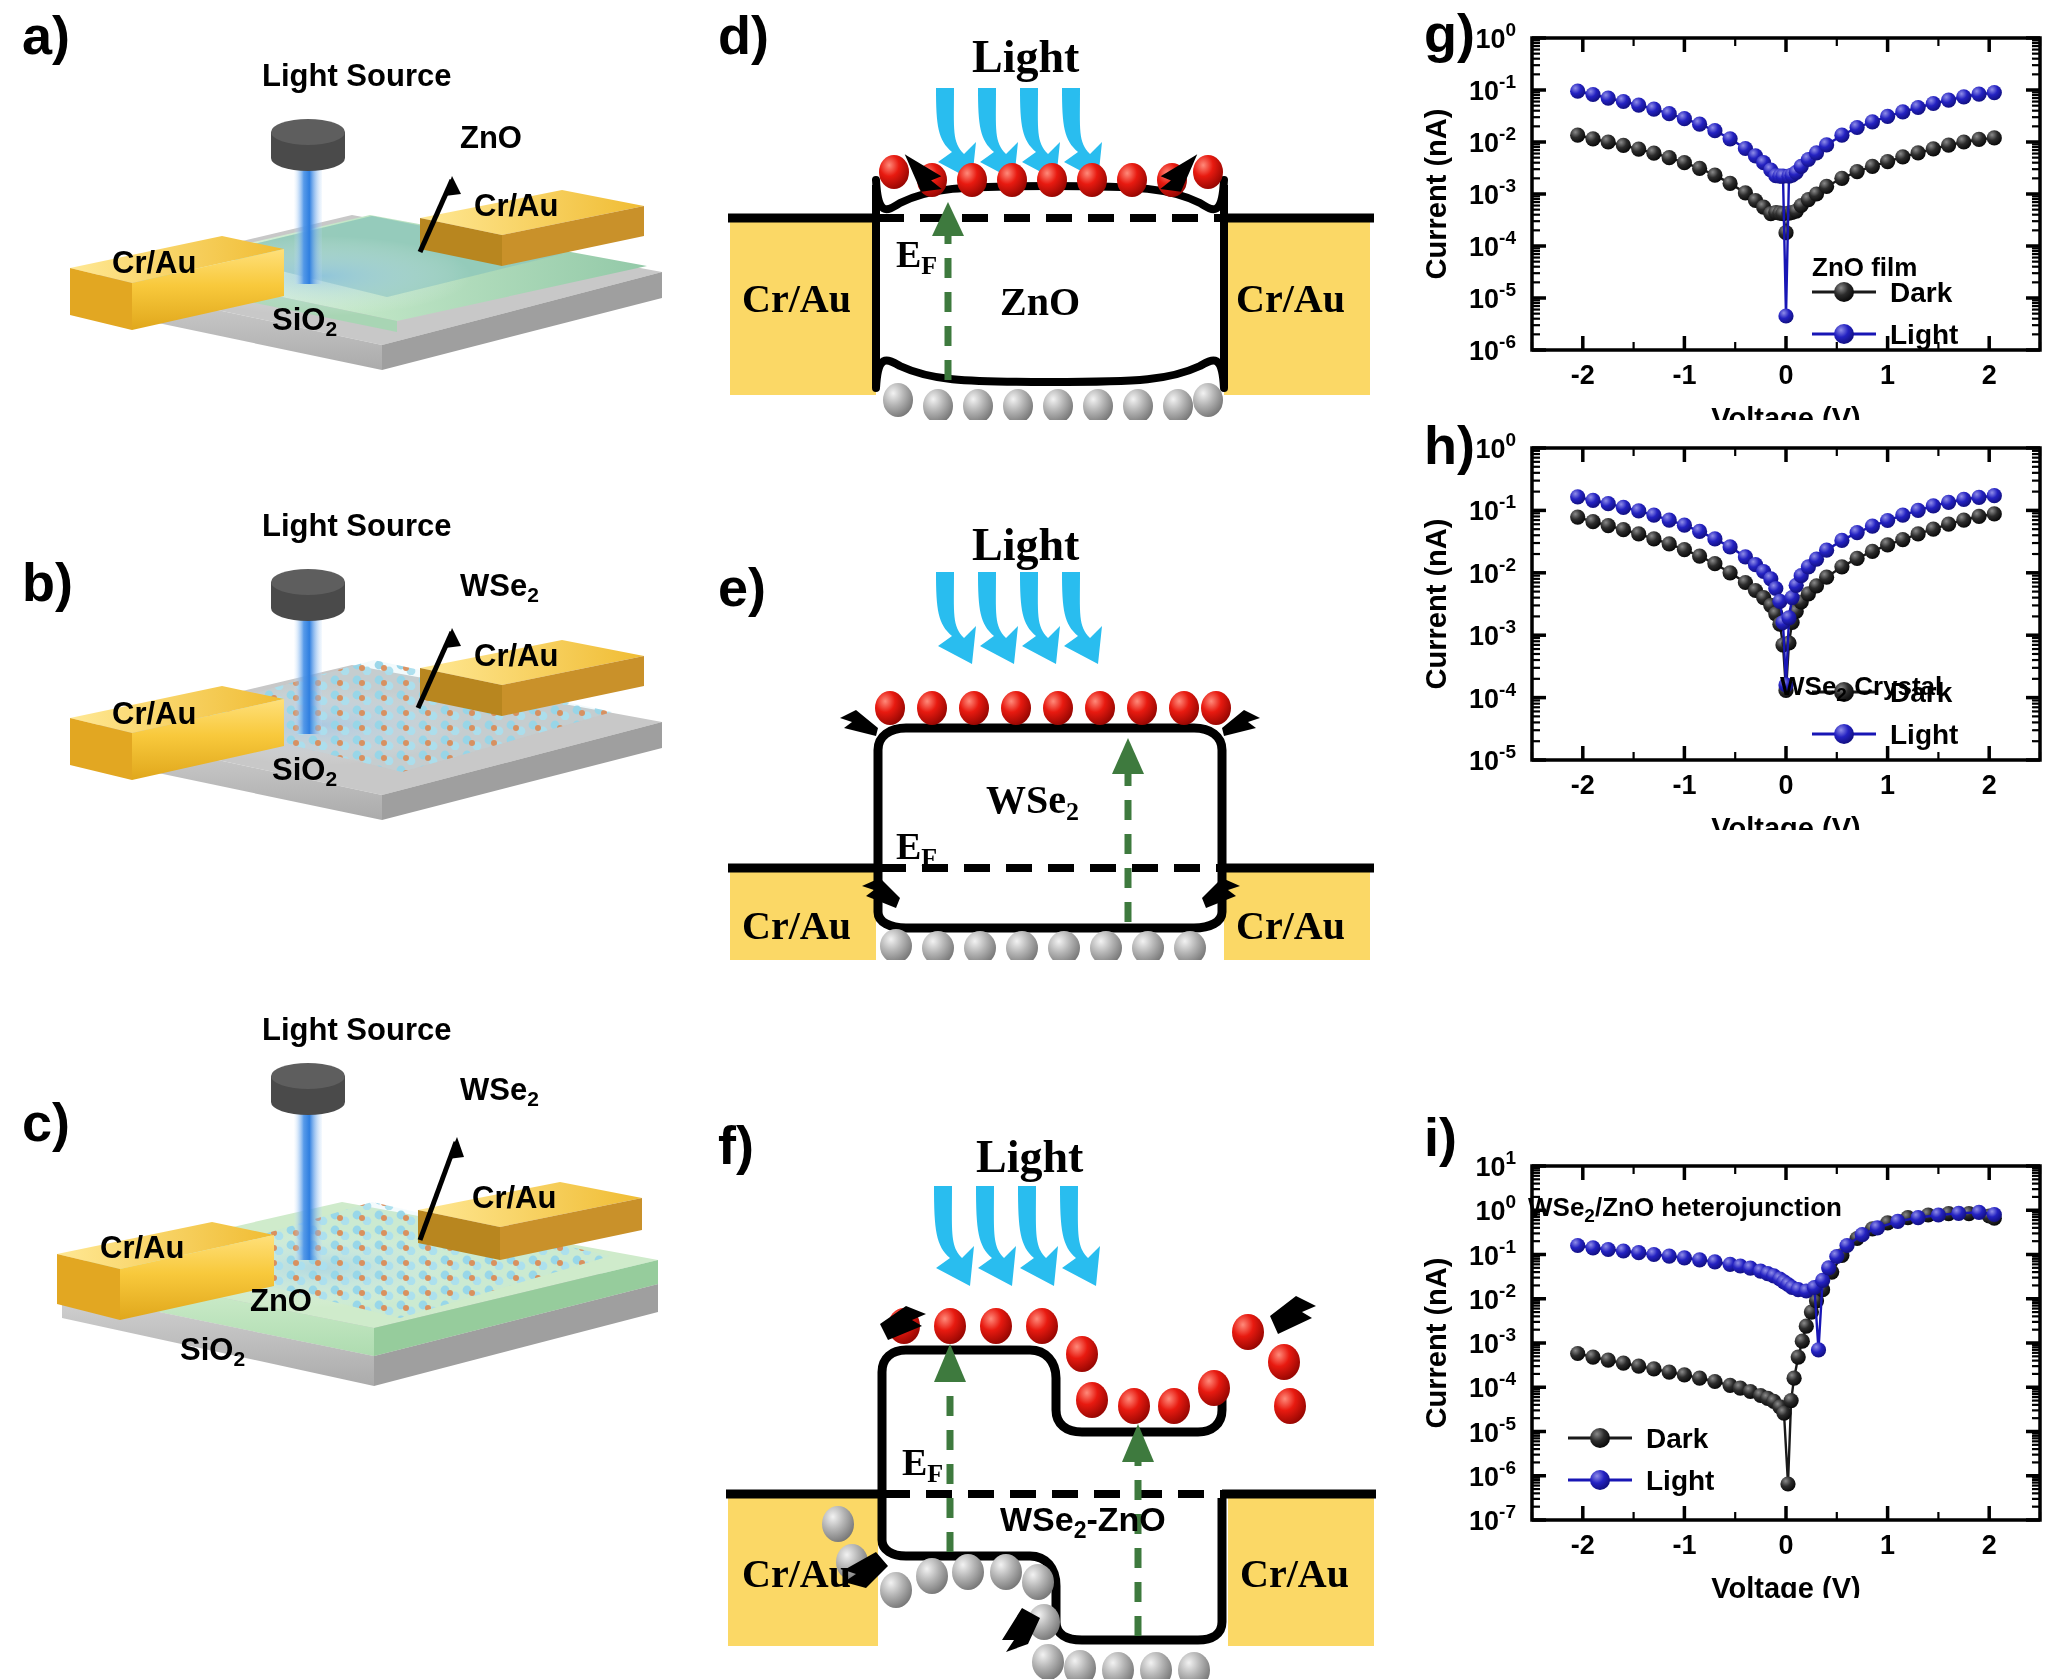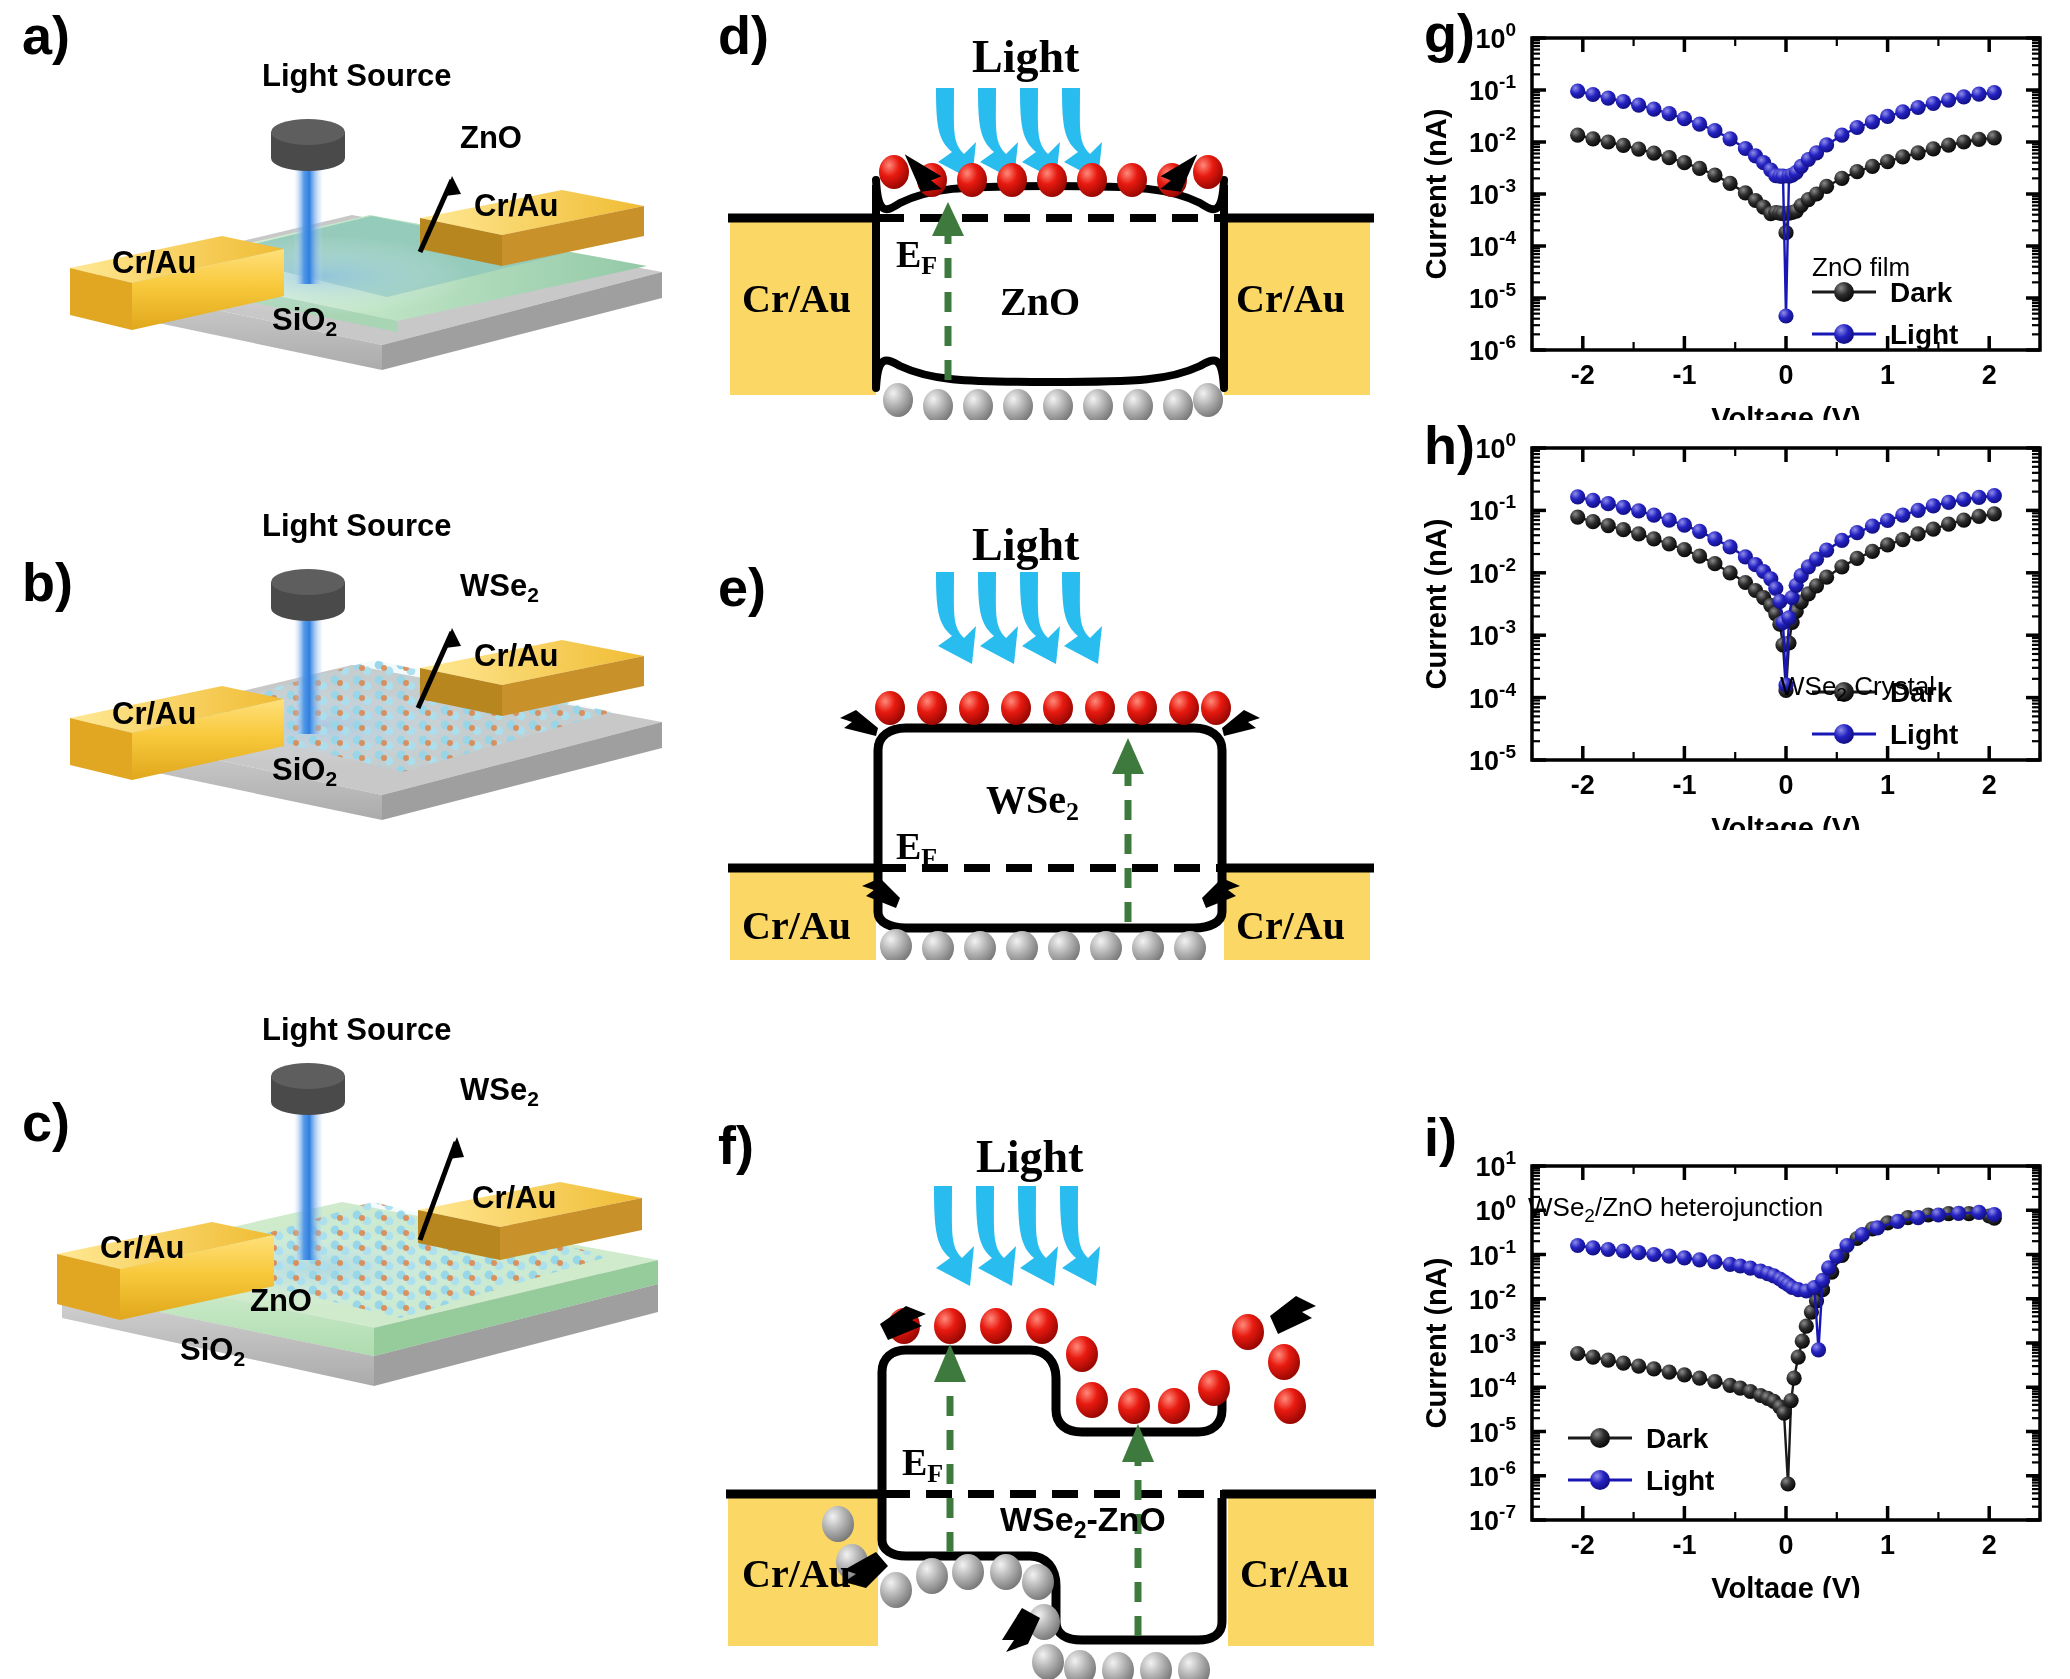--- a/index.html
+++ b/index.html
@@ -23,21 +23,21 @@
   .band-txt{position:absolute;font-family:"Liberation Serif",serif;font-weight:bold;white-space:nowrap;}
   .lbl-light{font-family:"Liberation Serif",serif;font-weight:bold;font-size:46px;}
   .lbl-crau{font-family:"Liberation Serif",serif;font-weight:bold;font-size:40px;}
   .lbl-mat{font-family:"Liberation Serif",serif;font-weight:bold;font-size:40px;}
   .lbl-ef{font-family:"Liberation Serif",serif;font-weight:bold;font-size:38px;}
   .sub-s{font-size:26px;vertical-align:-7px;}
 
   
   .plot{position:absolute;}
   .plot svg{display:block;}
-  .plot-note{position:absolute;font-family:"Liberation Sans",sans-serif;font-weight:normal;font-size:26px;white-space:nowrap;}
+  .plot-note{position:absolute;font-family:"Liberation Sans",sans-serif;font-weight:bold;font-size:26px;white-space:nowrap;}
 </style>
 </head>
 <body>
 
 <div class="fig">
 
 <div class="col-a">
 
   <div class="panel-letter" style="left:22px;top:8px;">a)</div>
   <div class="device" style="left:22px;top:40px;width:650px;height:330px;">

